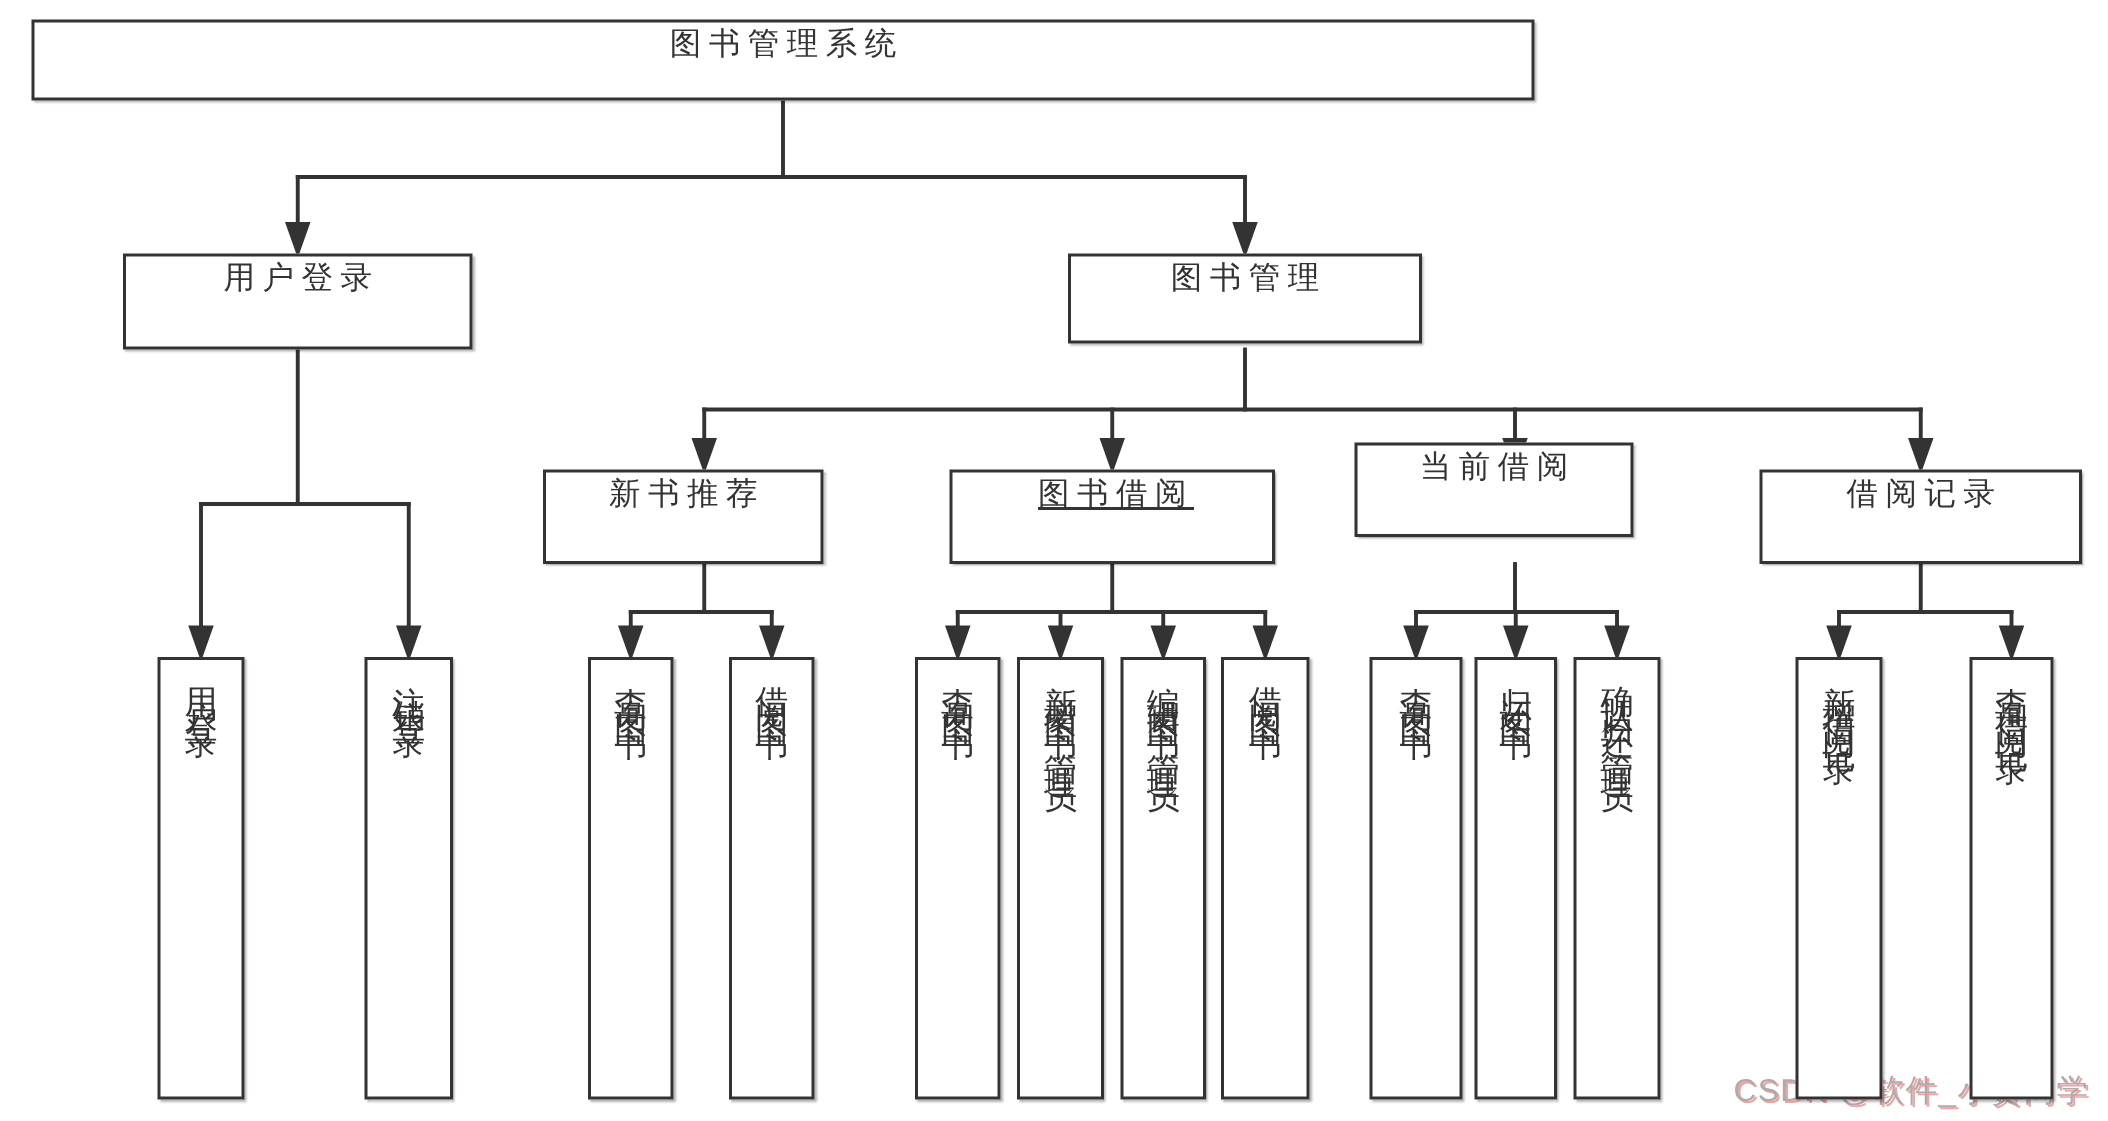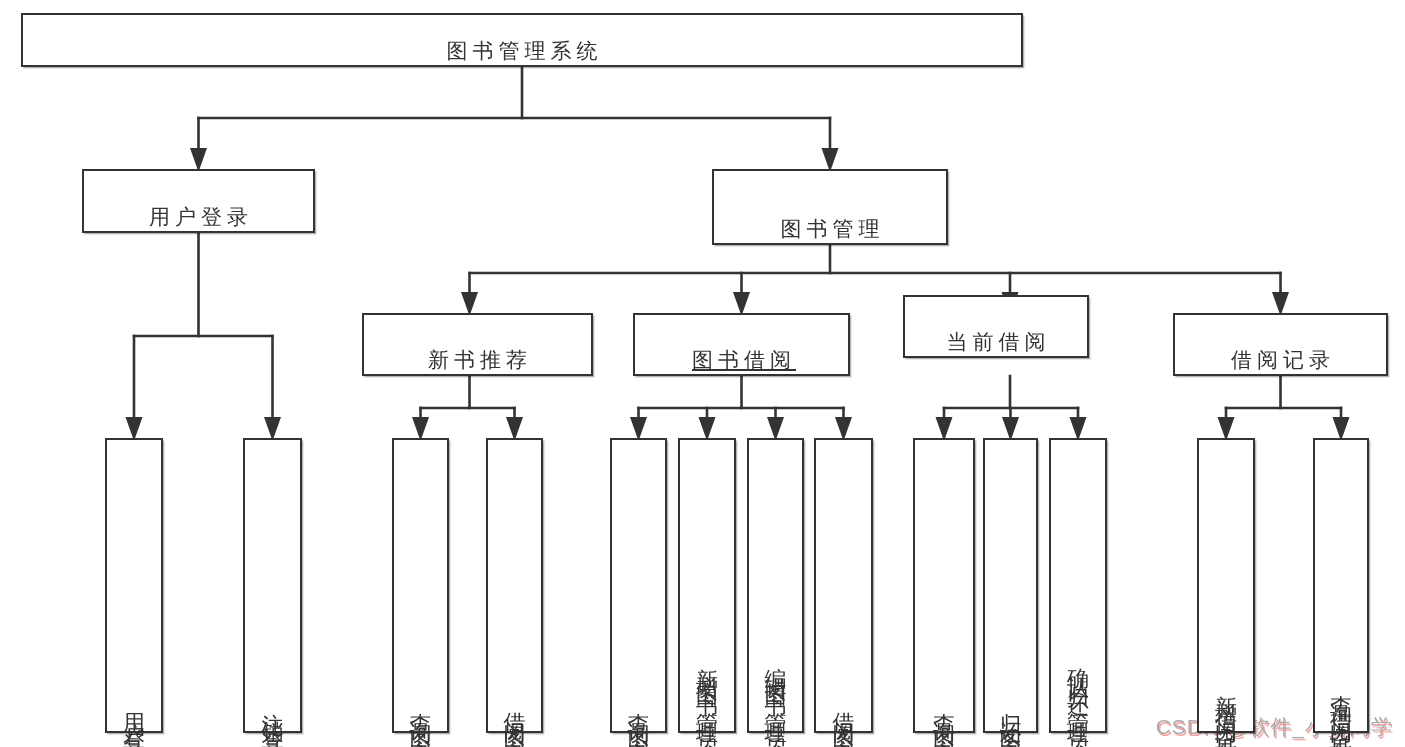--- a/index.html
+++ b/index.html
@@ -16,21 +16,21 @@
     left: 0; top: 0;
     width: 1405px; height: 747px;
   }
   .node {
     position: absolute;
     box-sizing: border-box;
     background: #ffffff;
     border: 2.5px solid #333333;
     box-shadow: 1.5px 1.5px 1.5px rgba(0,0,0,0.30);
     display: flex;
-    align-items: flex-end;
+    align-items: flex-start;
     justify-content: center;
     color: #333333;
   }
   .node.horizontal .node-label {
     font-size: 21px;
     letter-spacing: 5px;
     white-space: nowrap;
     text-indent: 5px; 
   }
   .node.vertical .node-label {
@@ -111,24 +111,24 @@
       <polygon points="1332.5,417 1349.5,417 1341,441" fill="#333333"></polygon>
     </svg>
 
   <div class="watermark">CSDN @软件_小贺同学</div>
 <div class="node horizontal" style="left: 21px; top: 13px; width: 1002px; height: 54px;">
       <span class="node-label">图书管理系统</span>
     </div>
     <div class="node horizontal" style="left: 82px; top: 169px; width: 233px; height: 64px;">
       <span class="node-label">用户登录</span>
     </div>
-    <div class="node horizontal" style="left: 712px; top: 169px; width: 236px; height: 76px;">
+    <div class="node horizontal" style="left: 712px; top: 169px; width: 236px; height: 60px;">
       <span class="node-label">图书管理</span>
     </div>
-    <div class="node horizontal" style="left: 362px; top: 313px; width: 231px; height: 63px;">
+    <div class="node horizontal" style="left: 362px; top: 313px; width: 187px; height: 63px;">
       <span class="node-label">新书推荐</span>
     </div>
     <div class="node horizontal" style="left: 633px; top: 313px; width: 217px; height: 63px; text-decoration: underline;">
       <span class="node-label">图书借阅</span>
     </div>
     <div class="node horizontal" style="left: 903px; top: 295px; width: 186px; height: 63px;">
       <span class="node-label">当前借阅</span>
     </div>
     <div class="node horizontal" style="left: 1173px; top: 313px; width: 215px; height: 63px;">
       <span class="node-label">借阅记录</span>

